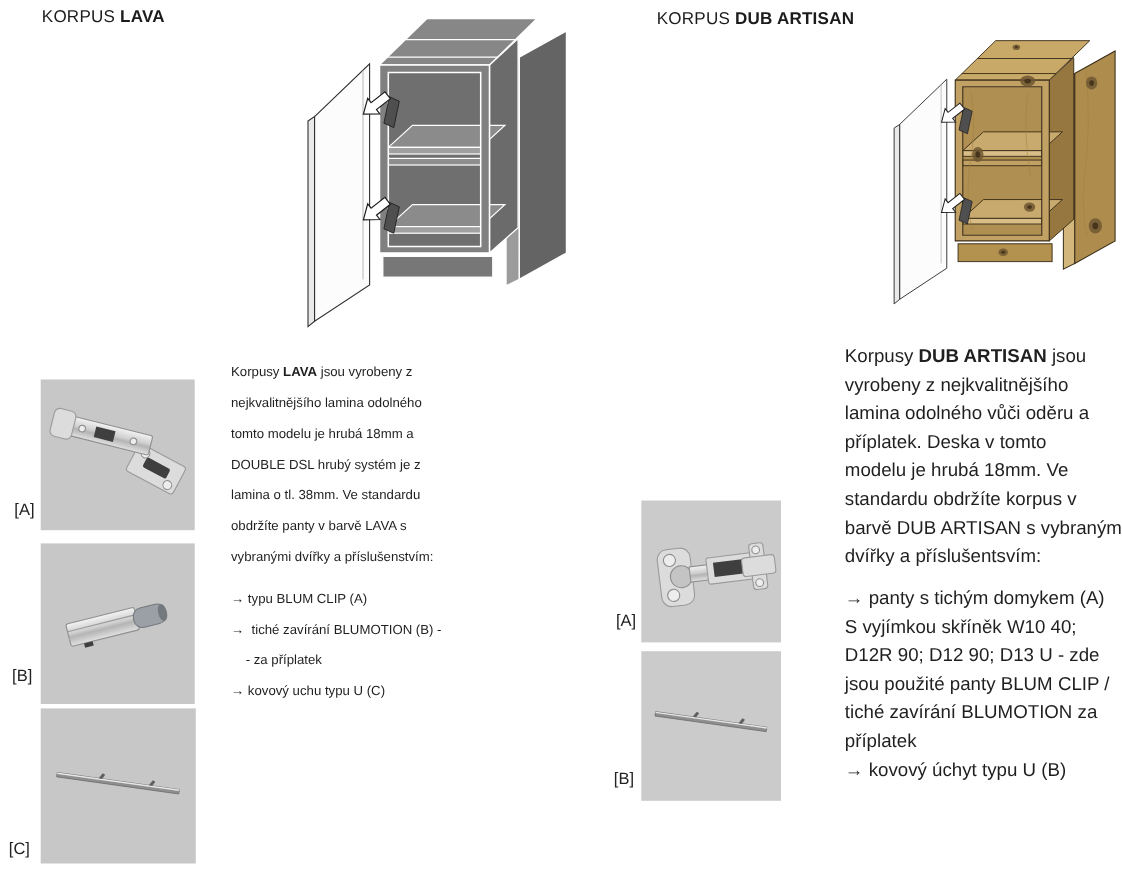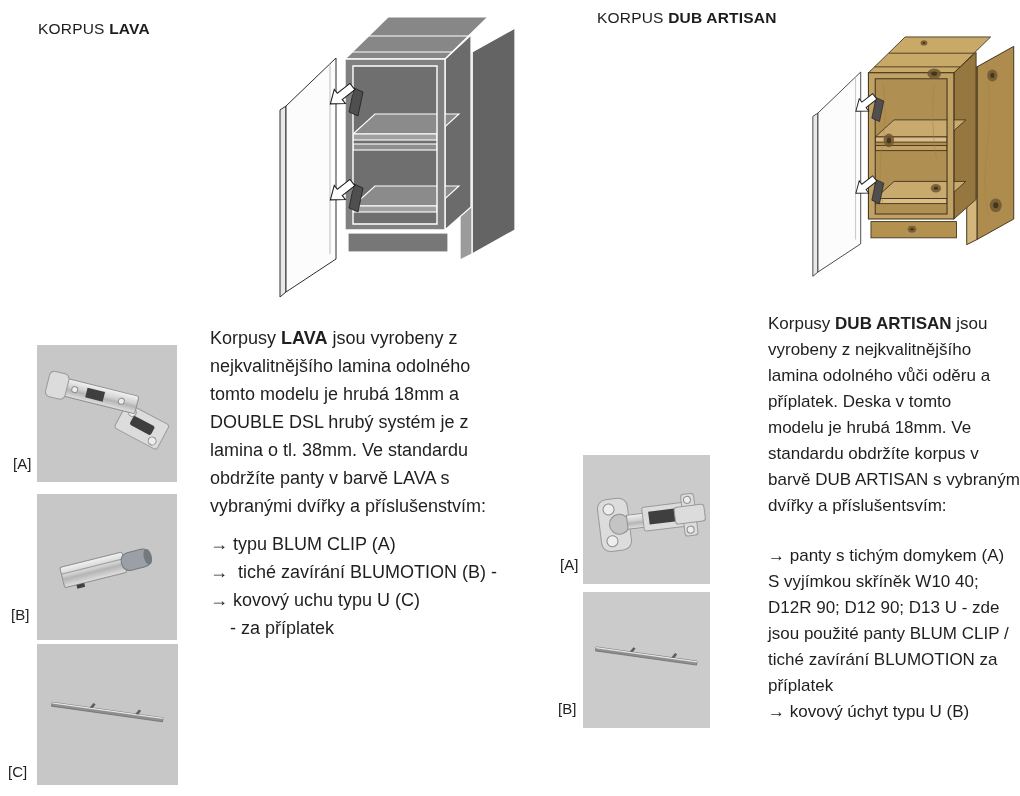--- a/index.html
+++ b/index.html
@@ -2,24 +2,24 @@
 <html><head>
 <meta charset="utf-8">
 <style>
   html,body{margin:0;padding:0;background:#fff;}
   #page{position:relative;width:1020px;height:796px;background:#fff;overflow:hidden;
         font-family:"Liberation Sans",sans-serif;color:#1f1f1f;}
   .hdr{position:absolute;font-size:15.5px;letter-spacing:.2px;color:#1c1c1c;white-space:pre;}
   .hdr b{font-weight:700;}
   .txt{position:absolute;}
   .txt .pline{white-space:pre;}
-  .left-txt .pline{font-size:18px;line-height:28px;}
+  .left-txt .pline{font-size:12px;line-height:28px;}
   .right-txt .pline{font-size:17px;line-height:26px;}
   .left-txt .list{margin-top:10px;}
-  .right-txt .list{margin-top:24px;}
+  .right-txt .list{margin-top:12px;}
   .pline b{font-weight:700;}
   .photo{position:absolute;display:block;}
   .photo-bg-l{background:#c7c7c7;}
   .photo-bg-r{background:#cbcbcb;}
   .plabel{position:absolute;font-size:15px;color:#222;white-space:pre;}
   .cab{position:absolute;}
   
   .lava .sp-big{fill:#646464;stroke:#fff;stroke-width:1.3;}
   .lava .sp-edge{fill:#9b9b9b;stroke:#fff;stroke-width:1.3;}
   .lava .c-right{fill:#6b6b6b;stroke:#fff;stroke-width:1.2;}
@@ -60,21 +60,21 @@
   .rub{fill:#9aa0a6;stroke:#74797e;stroke-width:1;}
   .bar{fill:#8f8f8f;stroke:#6a6a6a;stroke-width:.7;}
   .bar-hi{fill:#e6e6e6;}
   .foot{fill:#5f5f5f;}
 </style>
 </head>
 <body>
 
 <div id="page">
 
-  <div class="hdr" style="left:38px;top:7px;margin-top:13px;"><span>KORPUS </span><b>LAVA</b></div>
+  <div class="hdr" style="left:38px;top:7px;"><span>KORPUS </span><b>LAVA</b></div>
   <div class="hdr" style="left:597px;top:9px;"><span>KORPUS </span><b>DUB ARTISAN</b></div>
 
   <svg width="0" height="0" style="position:absolute">
       <defs>
     <linearGradient id="gm" x1="0" y1="0" x2="0" y2="1">
       <stop offset="0" stop-color="#f3f3f3"></stop>
           <stop offset=".45" stop-color="#cfcfcf"></stop>
       <stop offset=".6" stop-color="#b4b4b4"></stop>
           <stop offset="1" stop-color="#e2e2e2"></stop>
     </linearGradient>
@@ -168,22 +168,22 @@
     <div class="pline"><span>Korpusy </span><b>LAVA</b><span> jsou vyrobeny z</span></div>
     <div class="pline">nejkvalitnějšího lamina odolného</div>
     <div class="pline">tomto modelu je hrubá 18mm a</div>
     <div class="pline">DOUBLE DSL hrubý systém je z</div>
     <div class="pline">lamina o tl. 38mm. Ve standardu</div>
     <div class="pline">obdržíte panty v barvě LAVA s</div>
     <div class="pline">vybranými dvířky a příslušenstvím:</div>
     <div class="list">
       <div class="pline">→ typu BLUM CLIP (A)</div>
       <div class="pline">→  tiché zavírání BLUMOTION (B) -</div>
+      <div class="pline">    - za příplatek</div>
       <div class="pline">→ kovový uchu typu U (C)</div>
-      <div class="pline">    - za příplatek</div>
     </div>
   </div>
 
   <div class="txt right-txt" style="left:768px;top:311px;width:252px;">
     <div class="pline"><span>Korpusy </span><b>DUB ARTISAN</b><span> jsou</span></div>
     <div class="pline">vyrobeny z nejkvalitnějšího</div>
     <div class="pline">lamina odolného vůči oděru a</div>
     <div class="pline">příplatek. Deska v tomto</div>
     <div class="pline">modelu je hrubá 18mm. Ve</div>
     <div class="pline">standardu obdržíte korpus v</div>

